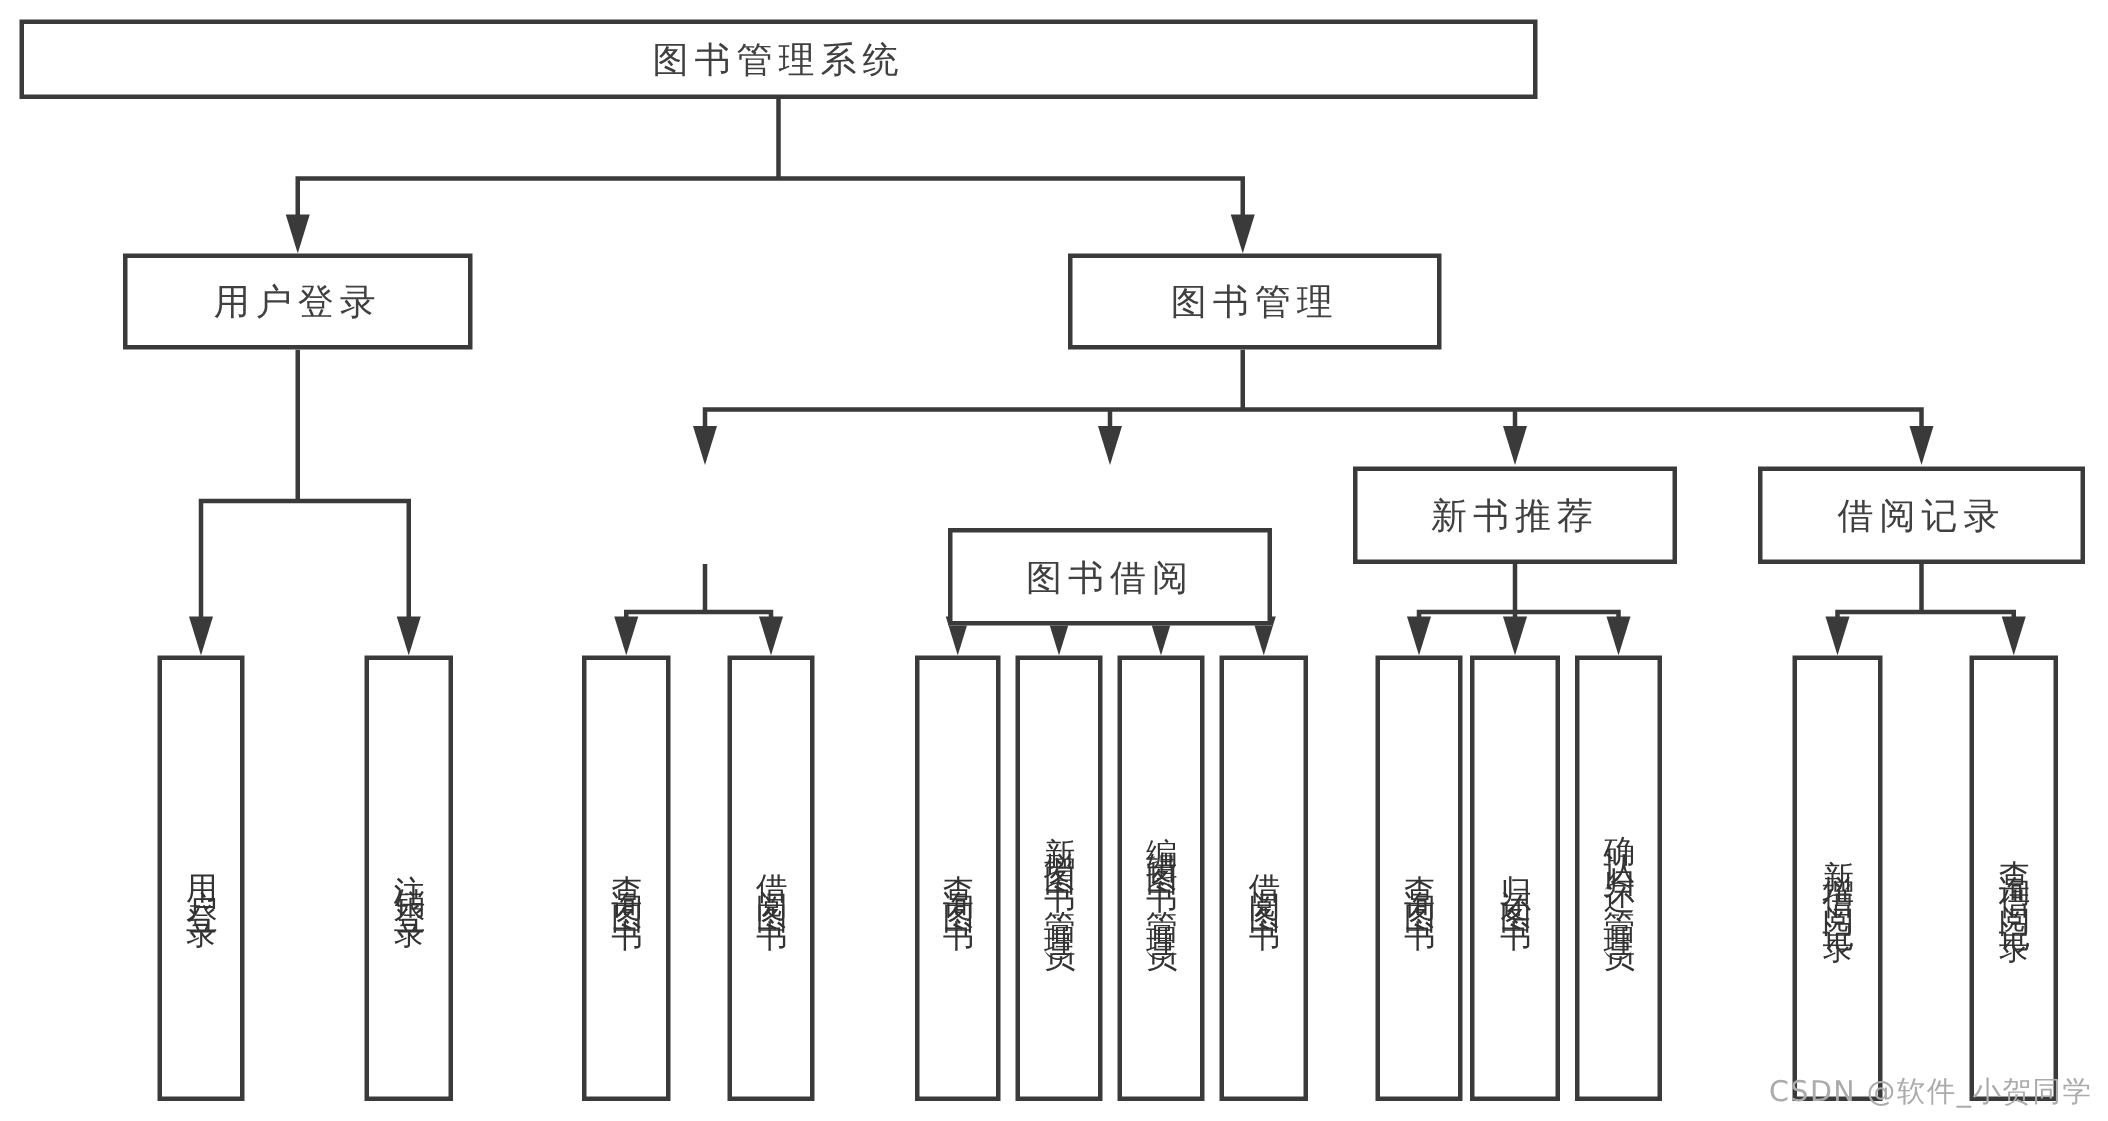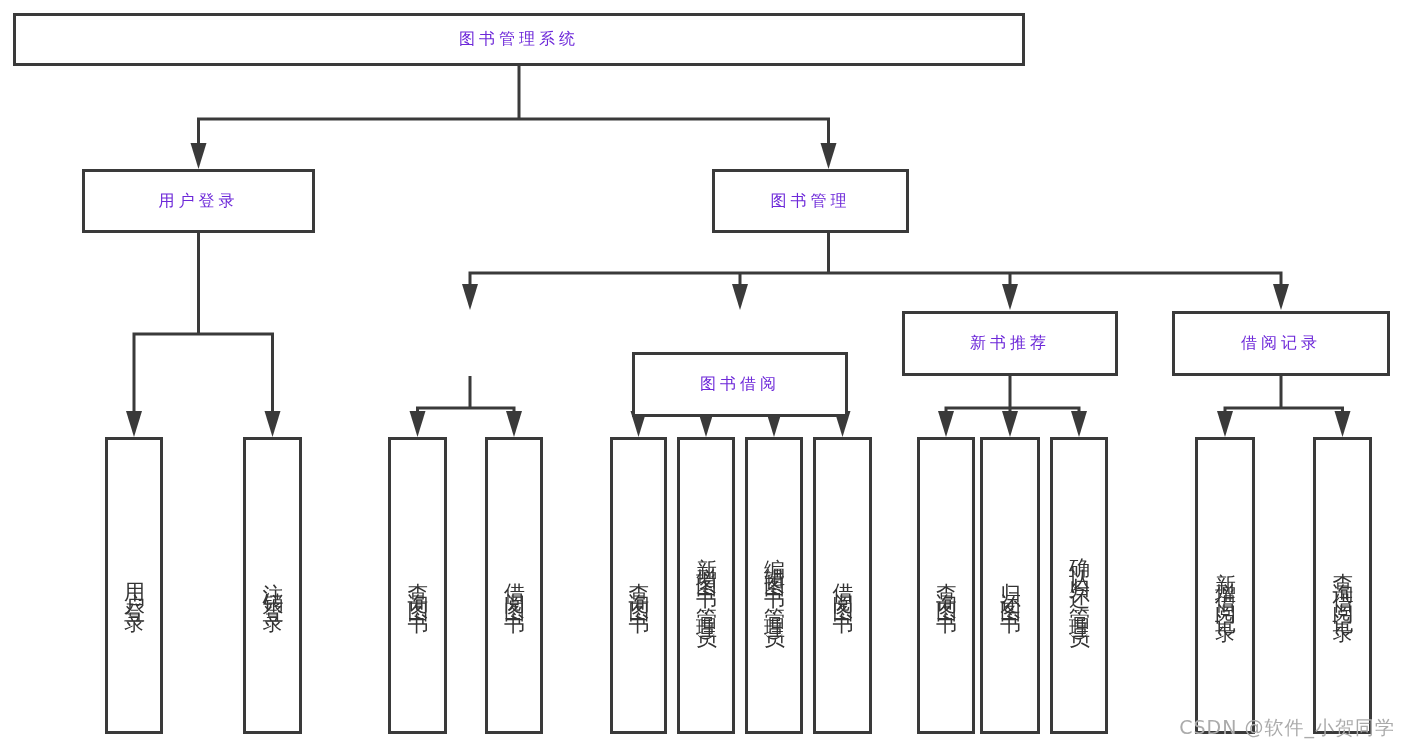--- a/index.html
+++ b/index.html
@@ -20,23 +20,23 @@
     position: absolute;
     box-sizing: border-box;
     border: 3px solid #3a3a3a;
     background: #ffffff;
     display: flex;
     align-items: center;
     justify-content: center;
     z-index: 2;
   }
   .node .h-label {
-    font-size: 16px;
+    font-size: 24px;
     letter-spacing: 4px;
-    color: #6d28d9;
+    color: #404040;
     white-space: nowrap;
   }
   .node .v-label {
     writing-mode: vertical-rl;
     text-orientation: mixed;
     font-size: 21px;
     letter-spacing: 10px;
     color: #333333;
     line-height: 1;
     white-space: nowrap;
@@ -97,21 +97,21 @@
     </g>
   </svg>
 
   <div class="node" style="left:13px; top:13px; width:1012px; height:53px;">
     <span class="h-label">图书管理系统</span>
   </div>
 
   <div class="node" style="left:82px; top:169px; width:233px; height:64px;">
     <span class="h-label">用户登录</span>
   </div>
-  <div class="node" style="left:712px; top:169px; width:197px; height:64px;">
+  <div class="node" style="left:712px; top:169px; width:249px; height:64px;">
     <span class="h-label">图书管理</span>
   </div>
 
   <div class="node" style="left:632px; top:311px; width:216px; height:65px;margin-top:41px;">
     <span class="h-label">图书借阅</span>
   </div>
   <div class="node" style="left:902px; top:311px; width:216px; height:65px;">
     <span class="h-label">新书推荐</span>
   </div>
   <div class="node" style="left:1172px; top:311px; width:218px; height:65px;">

